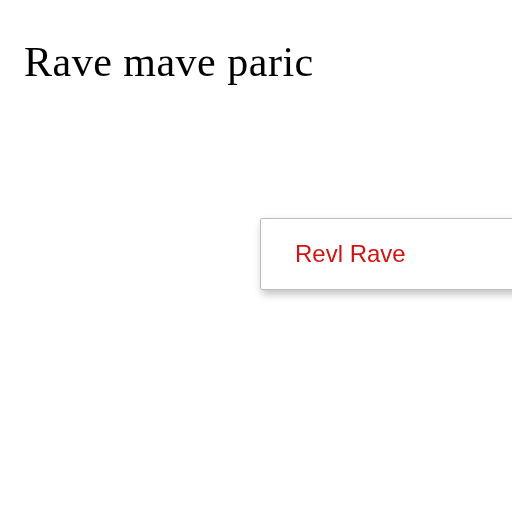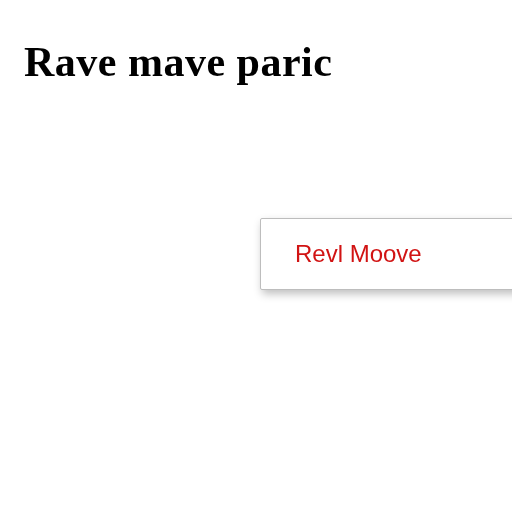--- a/index.html
+++ b/index.html
@@ -8,21 +8,21 @@
       height: 512px;
       background: #ffffff;
       overflow: hidden;
       font-family: Georgia, 'Times New Roman', serif;
     }
     .heading {
       position: absolute;
       top: 38px;
       left: 24px;
       font-size: 42px;
-      font-weight: 700;
+      font-weight: 400;
       color: #000000;
       letter-spacing: 0.5px;
     }
     .button {
       position: absolute;
       top: 218px;
       left: 260px;
       width: 262px;
       height: 72px;
       background: #ffffff;
@@ -39,14 +39,14 @@
       -webkit-user-select: none;
       user-select: none;
     }
   </style>
 </head>
 <body>
 
 <div class="heading">Rave mave paric</div>
 
 <button class="button">
-  <span>Revl Moove</span>
+  <span>Revl Rave</span>
 </button>
 
 </body></html>

